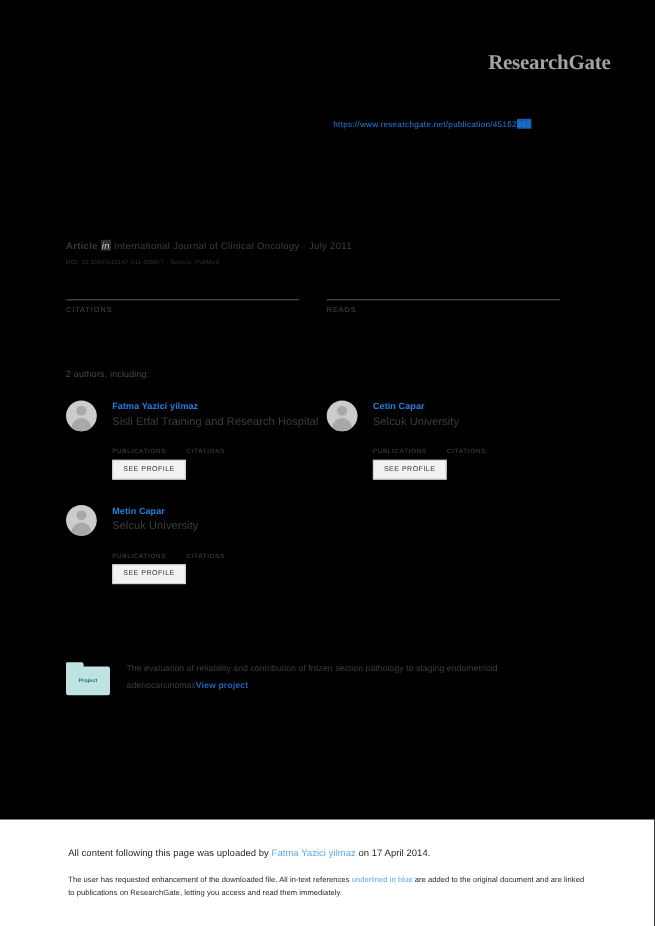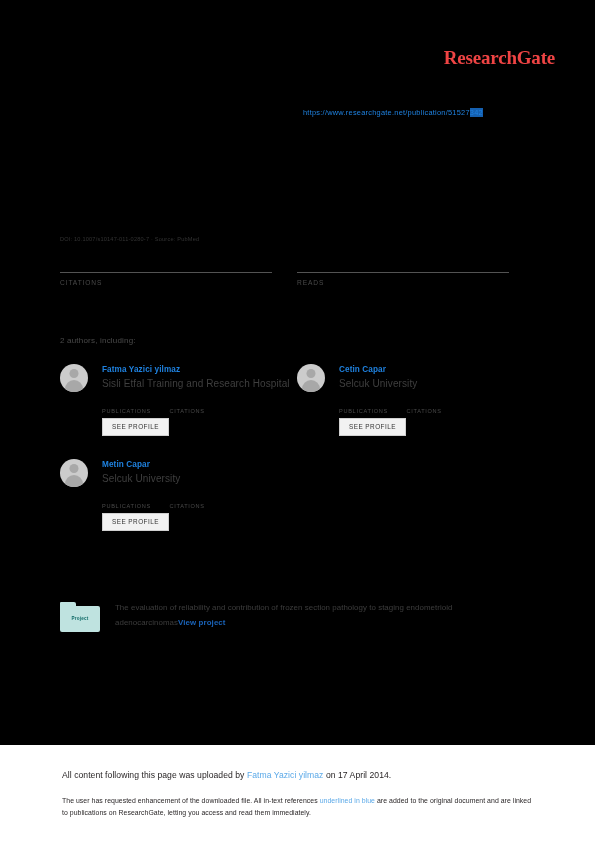--- a/index.html
+++ b/index.html
@@ -31,21 +31,21 @@
     background: #000000;
   }
 
   .rg-logo {
     position: absolute;
     right: 40px;
     top: 47px;
     font-family: "Liberation Serif", serif;
     font-size: 19px;
     font-weight: bold;
-    color: #ef4444;
+    color: #a3a3a3;
     letter-spacing: -0.2px;
     white-space: nowrap;
   }
 
   .pub-url {
     position: absolute;
     left: 303px;
     top: 108px;
     font-size: 7.4px;
     color: #1f82e0;
@@ -338,25 +338,30 @@
 </head>
 <body>
 
 <div class="page">
 
   <div class="dark-area">
 
     <div class="rg-logo">ResearchGate</div>
 
     <div class="pub-url">
-      <span>https://www.researchgate.net/publication/</span><span>51527</span><span class="hl">342</span>
+      <span>https://www.researchgate.net/publication/</span><span>45162</span><span class="hl">342</span>
     </div>
 
     <div class="paper-title"></div>
 
+    <div class="article-line">
+      <span class="kind">Article</span>
+      <span class="in">in</span>
+      <span class="journal">International Journal of Clinical Oncology · July 2011</span>
+    </div>
 
     <div class="doi-line">DOI: 10.1007/s10147-011-0280-7 · Source: PubMed</div>
 
     <div class="stat citations">
       <div class="value"></div>
       <div class="rule"></div>
       <div class="label">CITATIONS</div>
     </div>
 
     <div class="stat reads">

